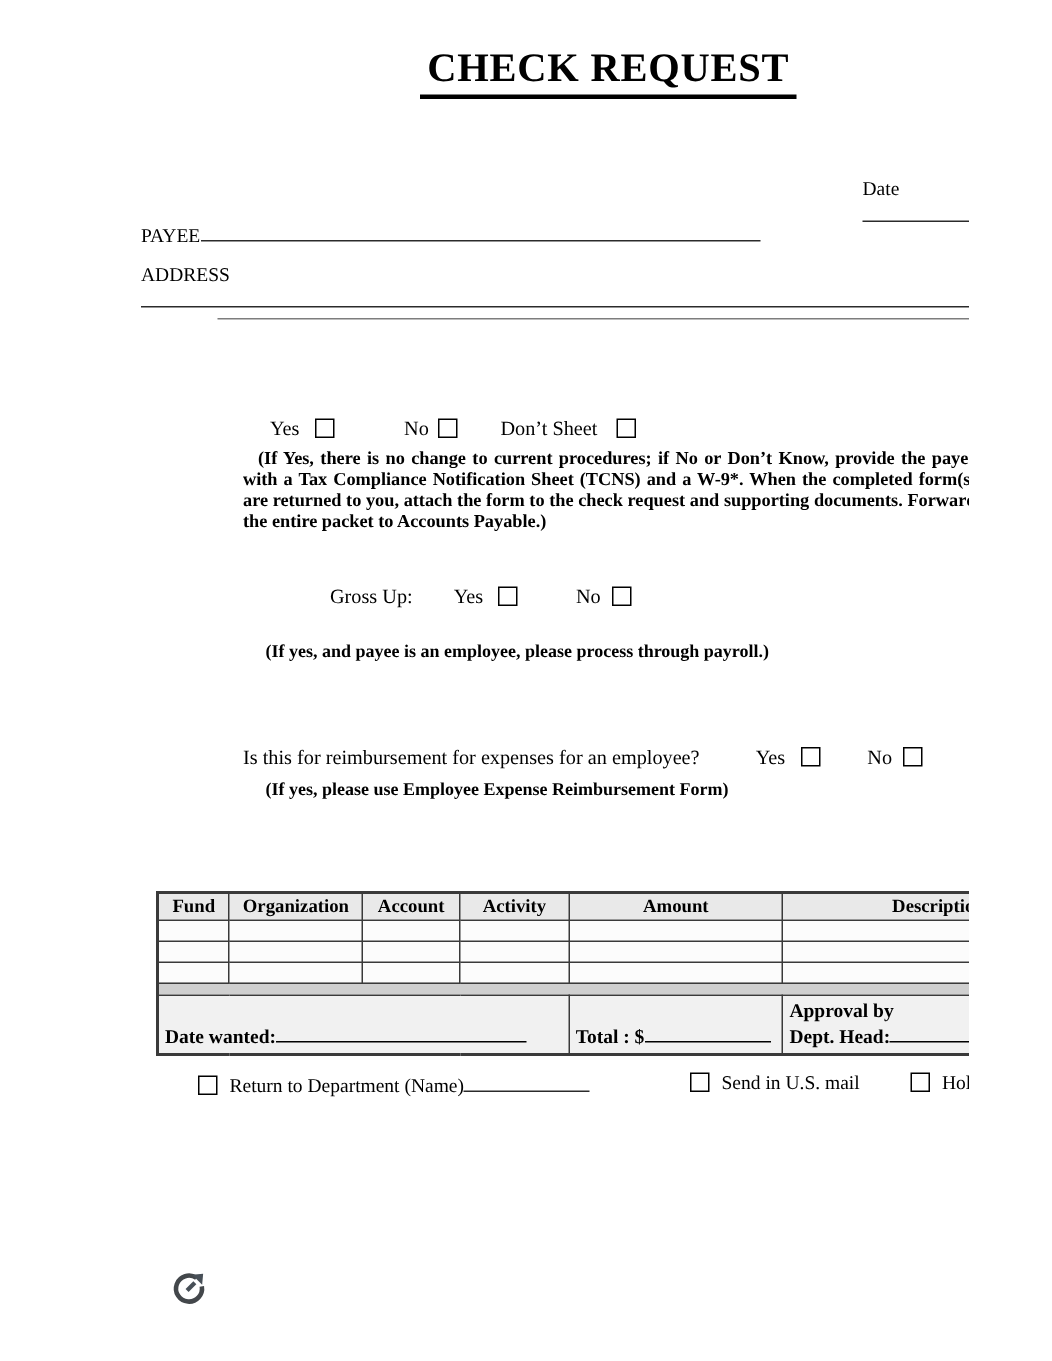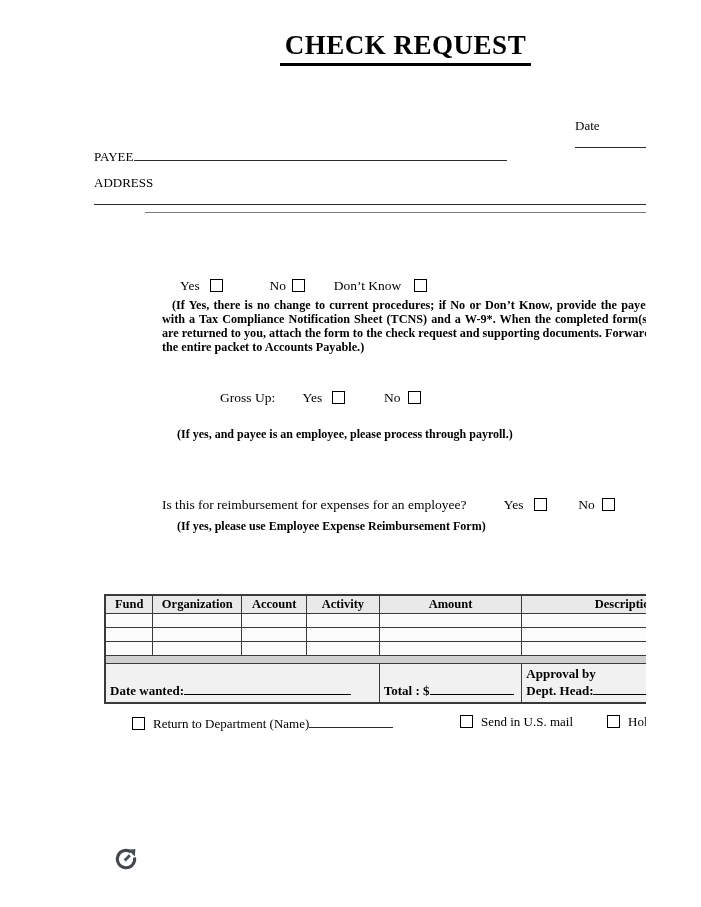--- a/index.html
+++ b/index.html
@@ -101,21 +101,21 @@
   </div>
 
   <div class="abs" id="extra-line"></div>
 
 
   <div class="abs optrow" id="q1-opts">
     <span style="margin-left:18px;">Yes</span>
     <span class="cb" style="margin-left:7px;"></span>
     <span style="margin-left:43px;">No</span>
     <span class="cb" style="margin-left:3px;"></span>
-    <span style="margin-left:25px;">Don’t Know</span>
+    <span style="margin-left:25px;">Don’t Sheet</span>
     <span class="cb" style="margin-left:9px;"></span>
   </div>
 
   <div class="abs" id="q1-note">(If Yes, there is no change to current procedures; if No or Don’t Know, provide the payee with a Tax Compliance Notification Sheet (TCNS) and a W-9*. When the completed form(s) are returned to you, attach the form to the check request and supporting documents. Forward the entire packet to Accounts Payable.)</div>
 
   <div class="abs optrow" id="grossup-row">
     <span>Gross Up:</span>
     <span style="margin-left:24px;">Yes</span>
     <span class="cb" style="margin-left:6px;"></span>
     <span style="margin-left:36px;">No</span>

